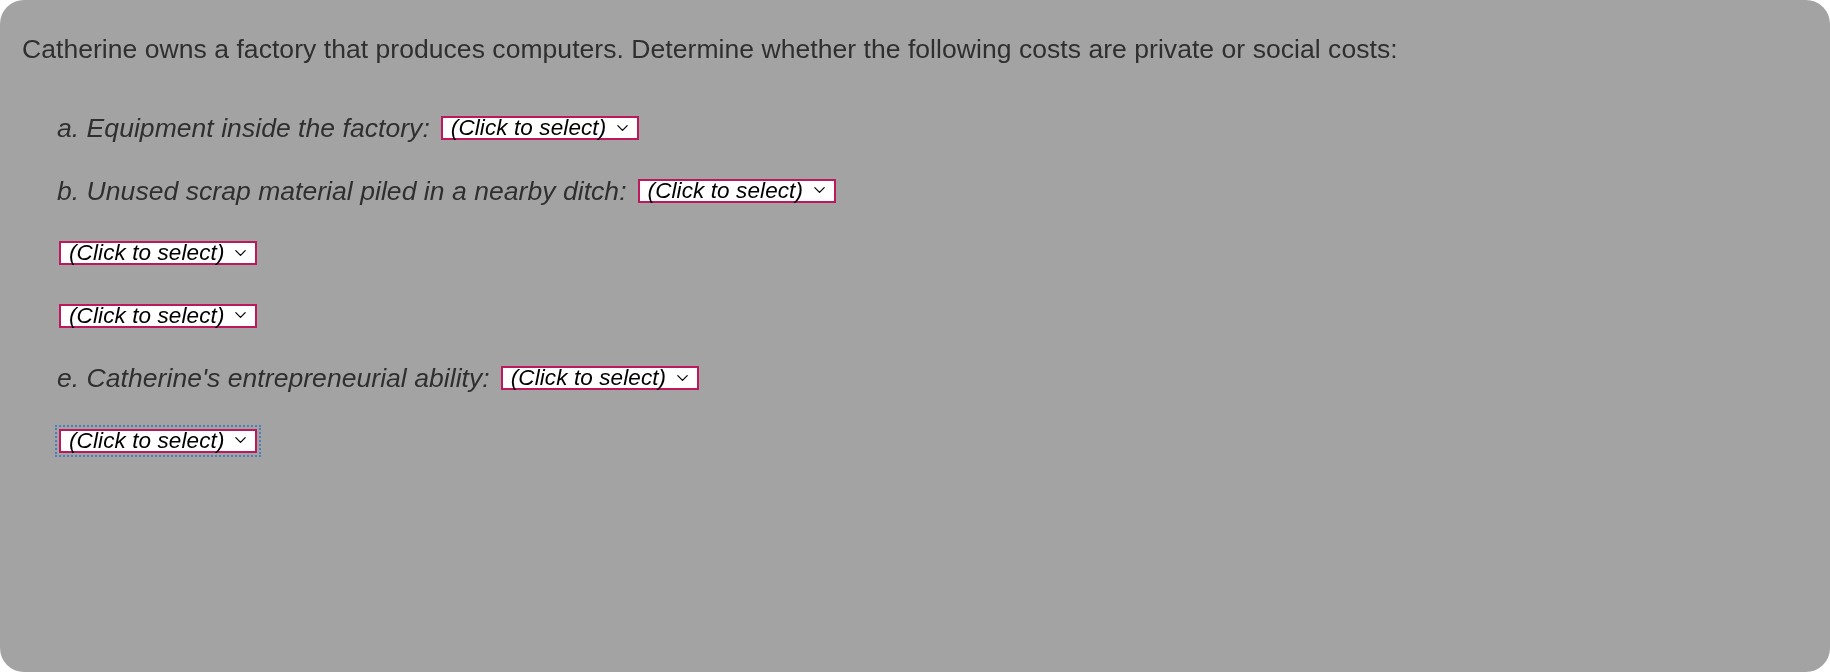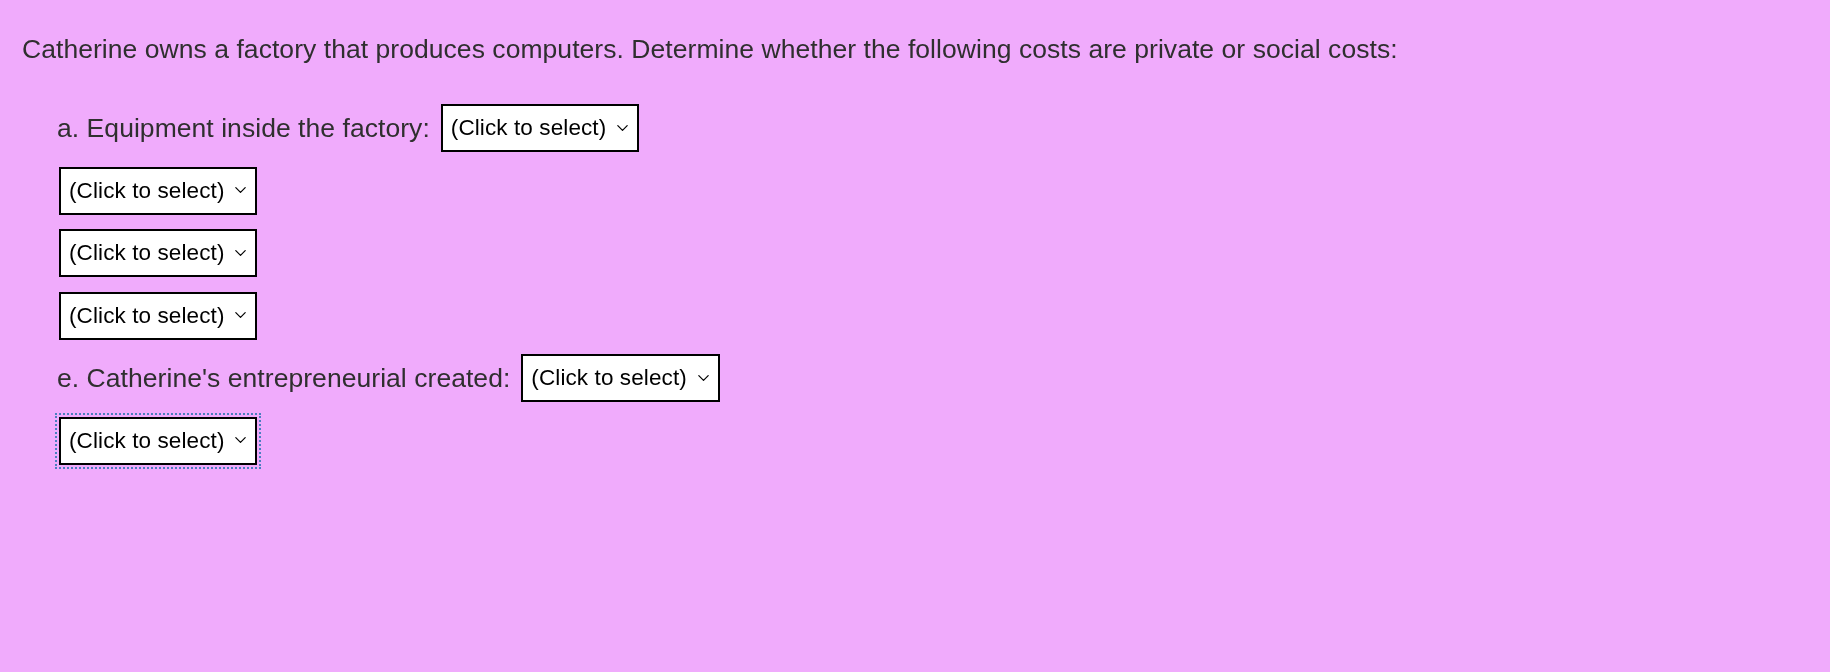--- a/index.html
+++ b/index.html
@@ -16,39 +16,41 @@
     overflow: hidden;
     position: relative;
   }
 
   .page {
     position: absolute;
     left: 0;
     top: 0;
     width: 1830px;
     height: 672px;
-    background: #f0abfc;
+    background: #a3a3a3;
+    border-radius: 24px;
   }
 
   .prompt {
     position: absolute;
     left: 22px;
     top: 33px;
     font-size: 26.5px;
     line-height: 1.25;
     color: #2f2f2f;
     white-space: nowrap;
     letter-spacing: 0.05px;
   }
 
   .items {
     position: absolute;
     left: 57px;
     top: 97px;
     width: 1740px;
+    font-style: italic;
   }
 
   .item-row {
     display: flex;
     align-items: center;
     height: 62.5px;
     white-space: nowrap;
   }
 
   .item-label {
@@ -70,22 +72,22 @@
     outline: 2px dotted #4a7ec0;
     outline-offset: 0px;
   }
 
   .select-box {
     display: inline-flex;
     align-items: center;
     justify-content: space-between;
     box-sizing: border-box;
     background: #ffffff;
-    border: 2px solid #000000;
-    height: 48px;
+    border: 2px solid #be185d;
+    height: 24px;
     padding: 0 7px 0 8px;
     font-size: 22.5px;
     color: #000000;
     line-height: 1;
     cursor: default;
   }
 
   .select-text {
     font-size: 22.5px;
     color: #000000;
@@ -123,57 +125,58 @@
             <span class="select-text">(Click to select)</span>
             <span class="chevron">
               <svg viewBox="0 0 16 16" xmlns="http://www.w3.org/2000/svg" aria-hidden="true">
                 <path d="M3 6 L8 11 L13 6" fill="none" stroke="#000000" stroke-width="1.3" stroke-linecap="round" stroke-linejoin="round"></path>
               </svg>
             </span>
           </span>
         </span>
       </div>
       <div class="item-row">
-        <span class="select-wrap">
-          <span class="select-box" role="combobox">
-            <span class="select-text">(Click to select)</span>
-            <span class="chevron">
-              <svg viewBox="0 0 16 16" xmlns="http://www.w3.org/2000/svg" aria-hidden="true">
-                <path d="M3 6 L8 11 L13 6" fill="none" stroke="#000000" stroke-width="1.3" stroke-linecap="round" stroke-linejoin="round"></path>
-              </svg>
-            </span>
-          </span>
-        </span>
-      </div>
-      <div class="item-row">
-        <span class="select-wrap">
-          <span class="select-box" role="combobox">
-            <span class="select-text">(Click to select)</span>
-            <span class="chevron">
-              <svg viewBox="0 0 16 16" xmlns="http://www.w3.org/2000/svg" aria-hidden="true">
-                <path d="M3 6 L8 11 L13 6" fill="none" stroke="#000000" stroke-width="1.3" stroke-linecap="round" stroke-linejoin="round"></path>
-              </svg>
-            </span>
-          </span>
-        </span>
-      </div>
-      <div class="item-row">
-        <span class="select-wrap">
-          <span class="select-box" role="combobox">
-            <span class="select-text">(Click to select)</span>
-            <span class="chevron">
-              <svg viewBox="0 0 16 16" xmlns="http://www.w3.org/2000/svg" aria-hidden="true">
-                <path d="M3 6 L8 11 L13 6" fill="none" stroke="#000000" stroke-width="1.3" stroke-linecap="round" stroke-linejoin="round"></path>
-              </svg>
-            </span>
-          </span>
-        </span>
-      </div>
-      <div class="item-row">
-        <span class="item-label">e. Catherine's entrepreneurial created:</span>
+        <span class="item-label">b. Unused scrap material piled in a nearby ditch:</span>
+        <span class="select-wrap">
+          <span class="select-box" role="combobox">
+            <span class="select-text">(Click to select)</span>
+            <span class="chevron">
+              <svg viewBox="0 0 16 16" xmlns="http://www.w3.org/2000/svg" aria-hidden="true">
+                <path d="M3 6 L8 11 L13 6" fill="none" stroke="#000000" stroke-width="1.3" stroke-linecap="round" stroke-linejoin="round"></path>
+              </svg>
+            </span>
+          </span>
+        </span>
+      </div>
+      <div class="item-row">
+        <span class="select-wrap">
+          <span class="select-box" role="combobox">
+            <span class="select-text">(Click to select)</span>
+            <span class="chevron">
+              <svg viewBox="0 0 16 16" xmlns="http://www.w3.org/2000/svg" aria-hidden="true">
+                <path d="M3 6 L8 11 L13 6" fill="none" stroke="#000000" stroke-width="1.3" stroke-linecap="round" stroke-linejoin="round"></path>
+              </svg>
+            </span>
+          </span>
+        </span>
+      </div>
+      <div class="item-row">
+        <span class="select-wrap">
+          <span class="select-box" role="combobox">
+            <span class="select-text">(Click to select)</span>
+            <span class="chevron">
+              <svg viewBox="0 0 16 16" xmlns="http://www.w3.org/2000/svg" aria-hidden="true">
+                <path d="M3 6 L8 11 L13 6" fill="none" stroke="#000000" stroke-width="1.3" stroke-linecap="round" stroke-linejoin="round"></path>
+              </svg>
+            </span>
+          </span>
+        </span>
+      </div>
+      <div class="item-row">
+        <span class="item-label">e. Catherine's entrepreneurial ability:</span>
         <span class="select-wrap">
           <span class="select-box" role="combobox">
             <span class="select-text">(Click to select)</span>
             <span class="chevron">
               <svg viewBox="0 0 16 16" xmlns="http://www.w3.org/2000/svg" aria-hidden="true">
                 <path d="M3 6 L8 11 L13 6" fill="none" stroke="#000000" stroke-width="1.3" stroke-linecap="round" stroke-linejoin="round"></path>
               </svg>
             </span>
           </span>
         </span>

